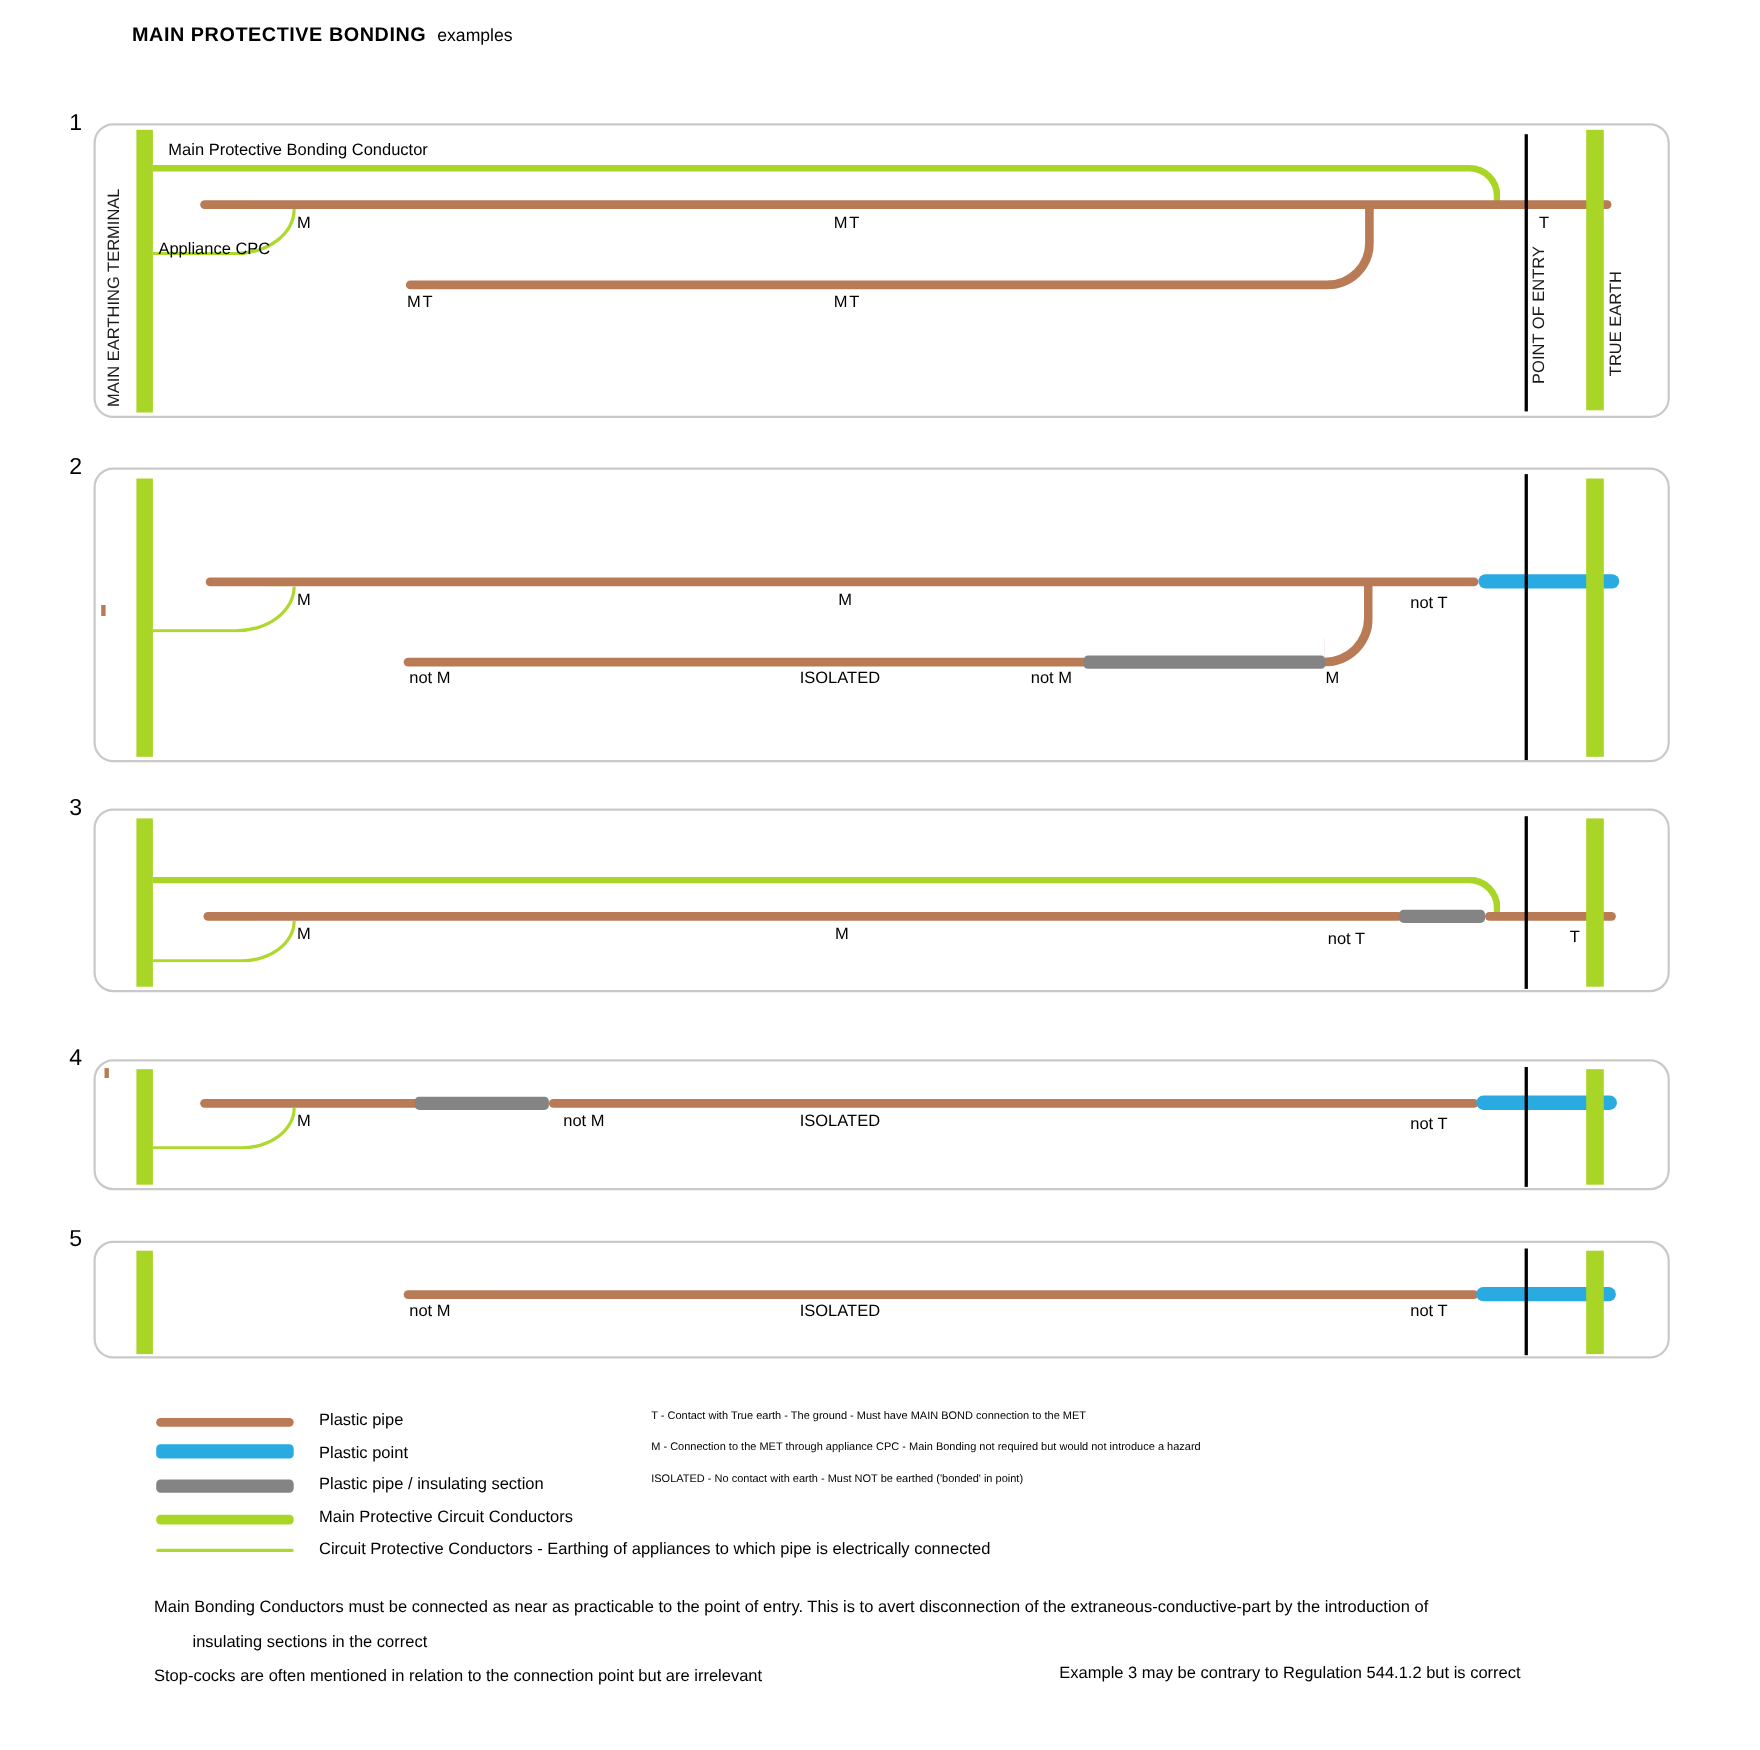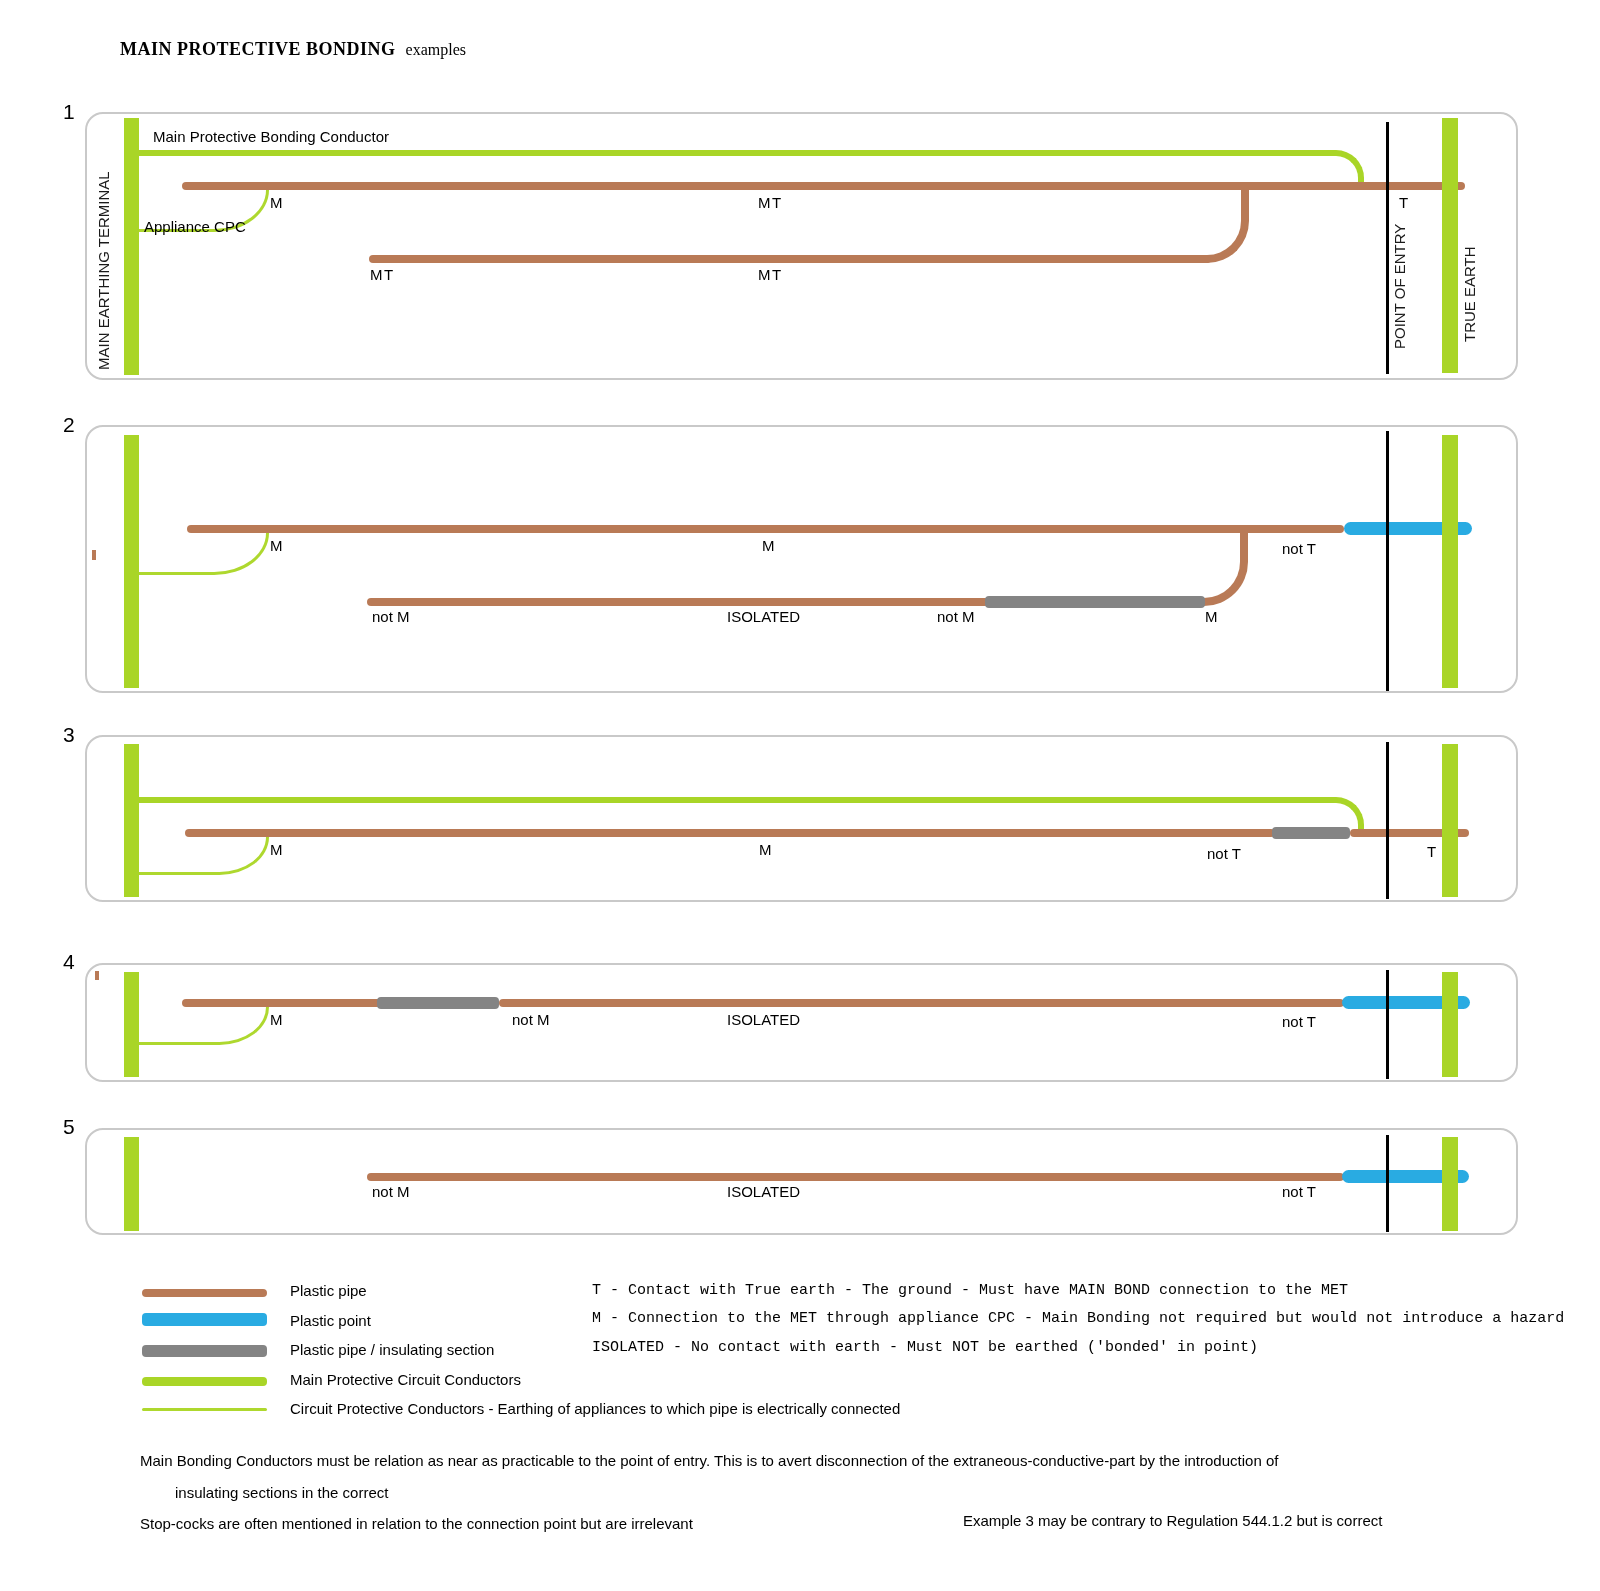--- a/index.html
+++ b/index.html
@@ -1,19 +1,19 @@
 <!DOCTYPE html>
 <html><head>
 <meta charset="utf-8">
 <style>
   html,body{margin:0;padding:0;background:#fff;}
   #stage{position:relative;width:1600px;height:1591px;background:#fff;
          font-family:"Liberation Sans",sans-serif;color:#000;overflow:hidden;}
 
-  .title{position:absolute;left:120px;top:39px;font-size:18px;font-family:Liberation Serif, serif;}
+  .title{position:absolute;left:120px;top:21px;font-size:18px;}
   .title .b{font-weight:bold;letter-spacing:.5px;}
   .title .s{margin-left:10px;font-size:16px;}
 
   .panelnum{position:absolute;left:63px;font-size:21px;}
 
   .panel{position:absolute;left:85px;width:1433px;border:2px solid #c9c9c9;
          border-radius:18px;background:#fff;box-sizing:border-box;}
 
   .met{position:absolute;left:37px;width:15px;background:#a9d527;}
   .tebar{position:absolute;left:1355px;width:16px;background:#a9d527;}
@@ -31,21 +31,21 @@
         border-bottom-right-radius:45px;box-sizing:border-box;}
   .tick{position:absolute;width:4px;height:10px;background:#b97a56;}
 
   .lbl{position:absolute;font-size:15px;white-space:nowrap;}
   .sp{letter-spacing:1.5px;}
   .vlabel{position:absolute;writing-mode:vertical-rl;transform:rotate(180deg);
           font-size:15px;white-space:nowrap;color:#1a1a1a;}
 
   .legend-swatch{position:absolute;left:142px;width:125px;border-radius:4px;}
   .leg-text{position:absolute;left:290px;font-size:15px;white-space:nowrap;}
-  .def-text{position:absolute;left:592px;font-size:15px;white-space:nowrap;font-family:Liberation Mono, monospace;}
+  .def-text{position:absolute;left:592px;font-size:10px;white-space:nowrap;}
   .note{position:absolute;font-size:15px;white-space:nowrap;}
 </style>
 </head>
 <body>
 
 <div id="stage">
 
   <div class="title">
     <span class="b">MAIN PROTECTIVE BONDING</span><span class="s">examples</span>
   </div>
@@ -152,18 +152,18 @@
     <div class="leg-text" style="top:1371px">Main Protective Circuit Conductors</div>
 
     <div class="legend-swatch" style="top:1408px;height:3px;background:#aed82e"></div>
     <div class="leg-text" style="top:1400px">Circuit Protective Conductors - Earthing of appliances to which pipe is electrically connected</div>
 
     <div class="def-text" style="top:1282px">T - Contact with True earth - The ground  - Must have MAIN BOND connection to the MET</div>
     <div class="def-text" style="top:1310px">M - Connection to the MET through appliance CPC  - Main Bonding not required but would not introduce a hazard</div>
     <div class="def-text" style="top:1339px">ISOLATED - No contact with earth  - Must NOT be earthed ('bonded' in point)</div>
   </div>
 
-  <div class="note" style="left:140px;top:1452px">Main Bonding Conductors must be relation as near as practicable to the point of entry. This is to avert disconnection of the extraneous-conductive-part by the introduction of</div>
+  <div class="note" style="left:140px;top:1452px">Main Bonding Conductors must be connected as near as practicable to the point of entry. This is to avert disconnection of the extraneous-conductive-part by the introduction of</div>
   <div class="note" style="left:175px;top:1484px">insulating sections in the correct</div>
   <div class="note" style="left:140px;top:1515px">Stop-cocks are often mentioned in relation to the connection point but are irrelevant</div>
   <div class="note" style="left:963px;top:1512px">Example 3 may be contrary to Regulation 544.1.2 but is correct</div>
 
 </div>
 
 </body></html>

